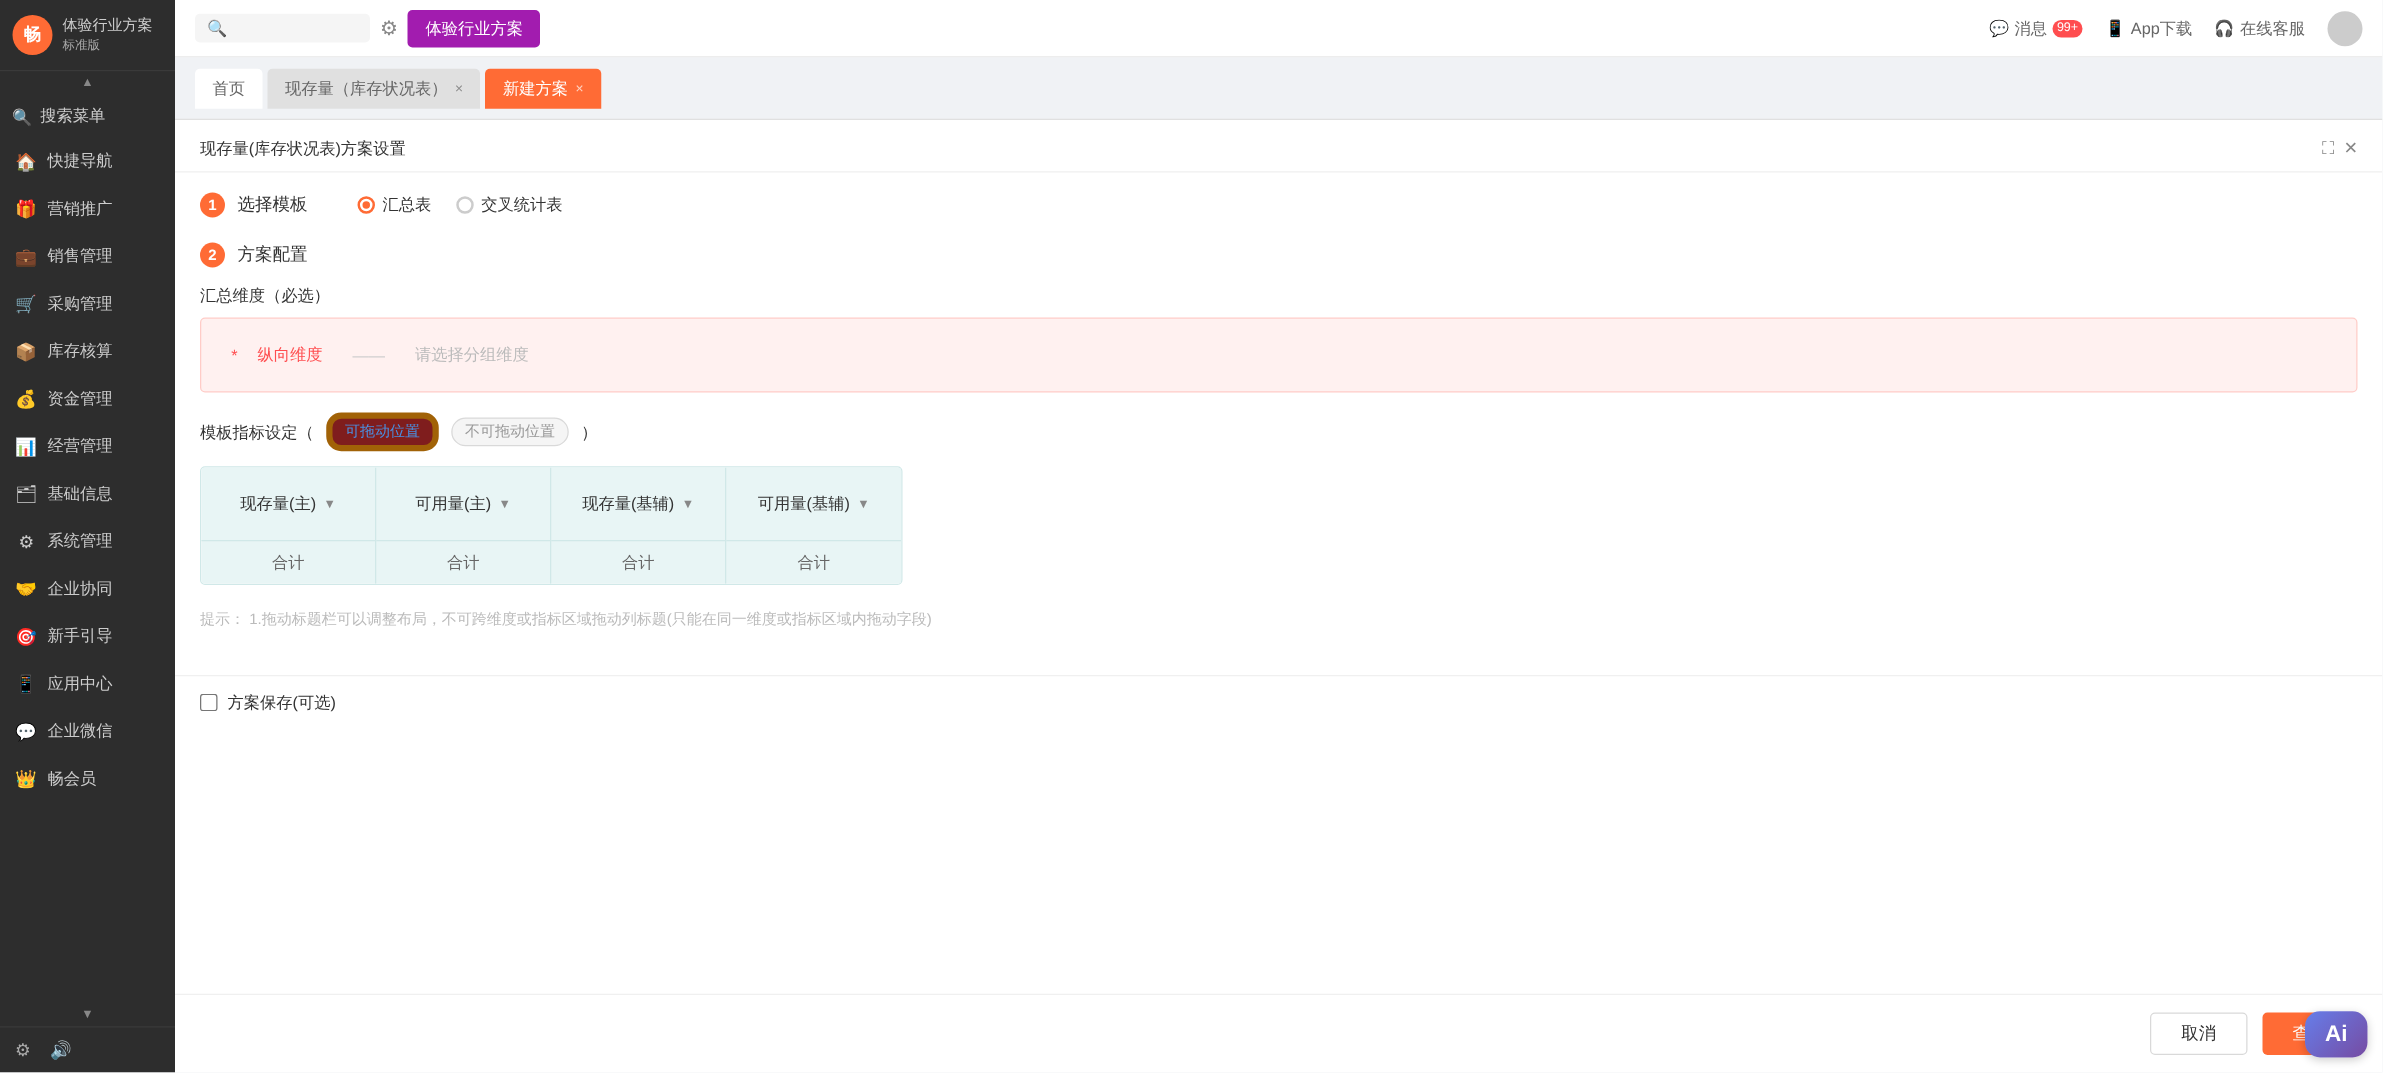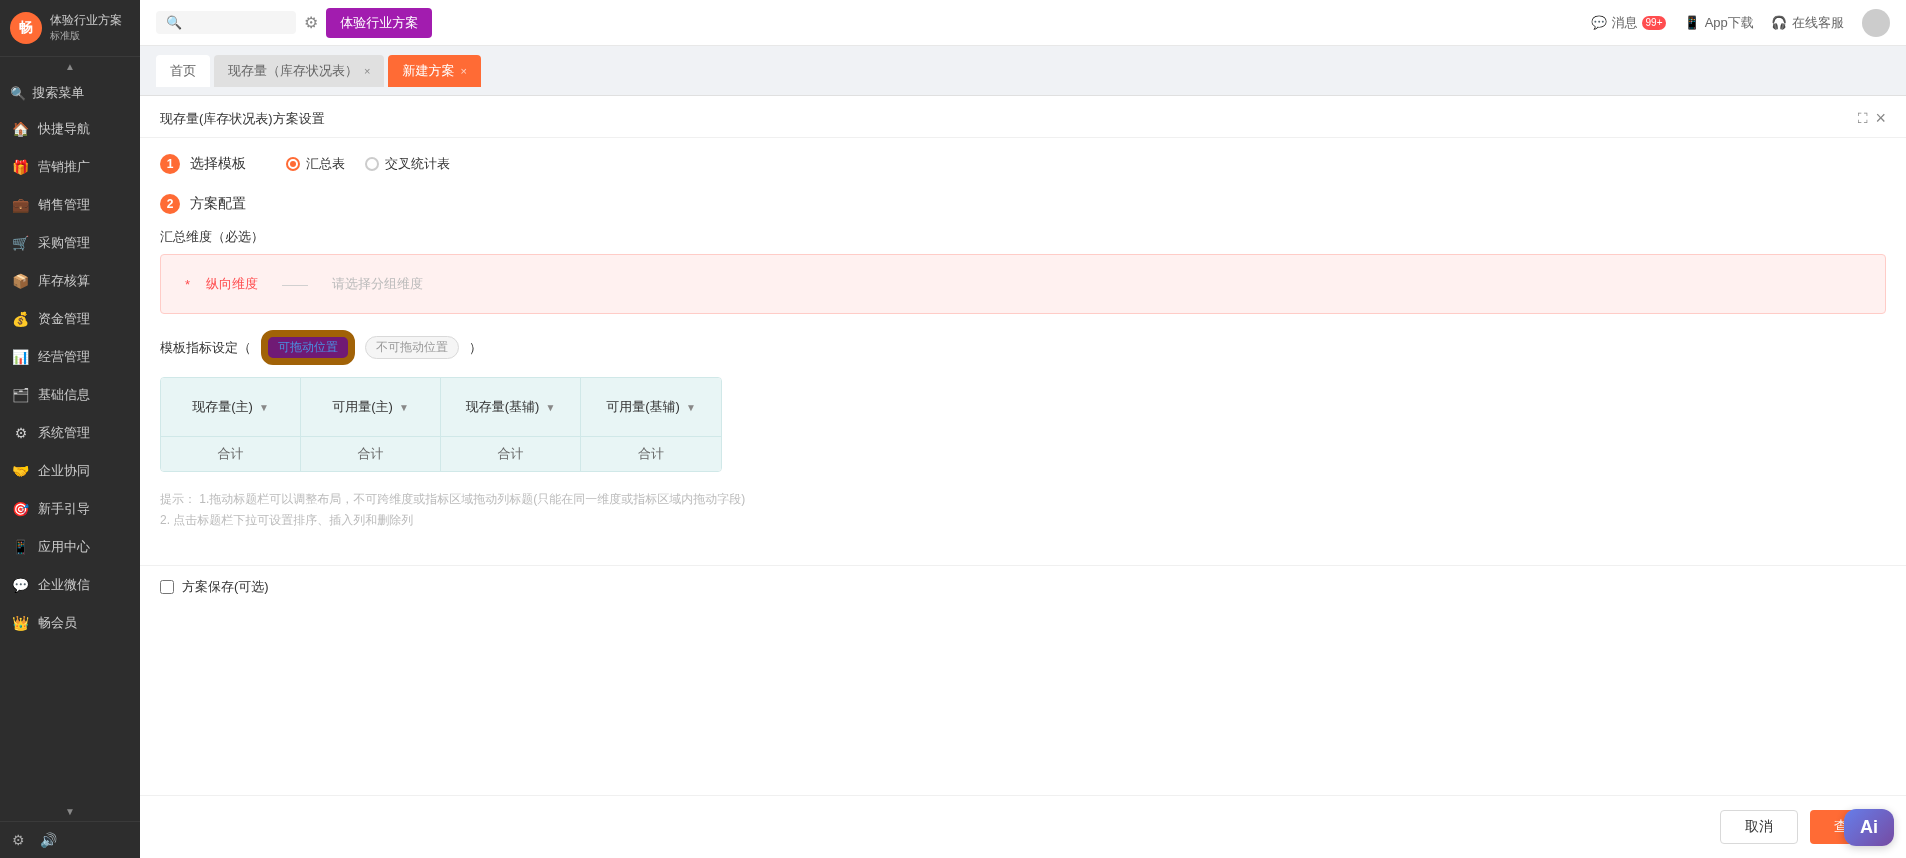--- a/index.html
+++ b/index.html
@@ -170,21 +170,21 @@
 
     
     .indicator-setting {
       display: flex; align-items: center; gap: 10px; margin: 12px 0;
     }
     .indicator-setting-label { font-size: 13px; color: #333; }
     .indicator-tag {
       padding: 2px 10px; border-radius: 12px; font-size: 12px;
       display: flex; align-items: center; gap: 4px;
     }
-    .indicator-tag.draggable { background: #701a75; color: #4a90e2; border: 7px solid #a16207; }
+    .indicator-tag.draggable { background: #7f1d1d; color: #4a90e2; border: 5px solid #a16207; }
     .indicator-tag.non-draggable { background: #f5f5f5; color: #999; border: 1px solid #d9d9d9; }
 
     
     .stats-section { margin-top: 10px; }
     .stats-title { color: #4a90e2; font-size: 13px; margin-bottom: 8px; }
     .stats-table {
       border: 1px solid #d0e8e8;
       border-radius: 4px;
       overflow: hidden;
       display: inline-block;
@@ -460,21 +460,20 @@
                       <span class="dropdown-arrow">▼</span>
                     </div>
                     <div class="stats-col-body">合计</div>
                   </div>
                 </div>
               </div>
             </div>
 
             <div class="tips-section">
               <p>提示：   1.拖动标题栏可以调整布局，不可跨维度或指标区域拖动列标题(只能在同一维度或指标区域内拖动字段)</p>
-              <p>2. 点击标题栏下拉可设置排序、插入列和删除列</p>
             </div>
           </div>
         </div>
 
       </div>
 
       <div class="save-option">
         <input type="checkbox" class="save-checkbox" style="">
         <span>方案保存(可选)</span>
       </div>

